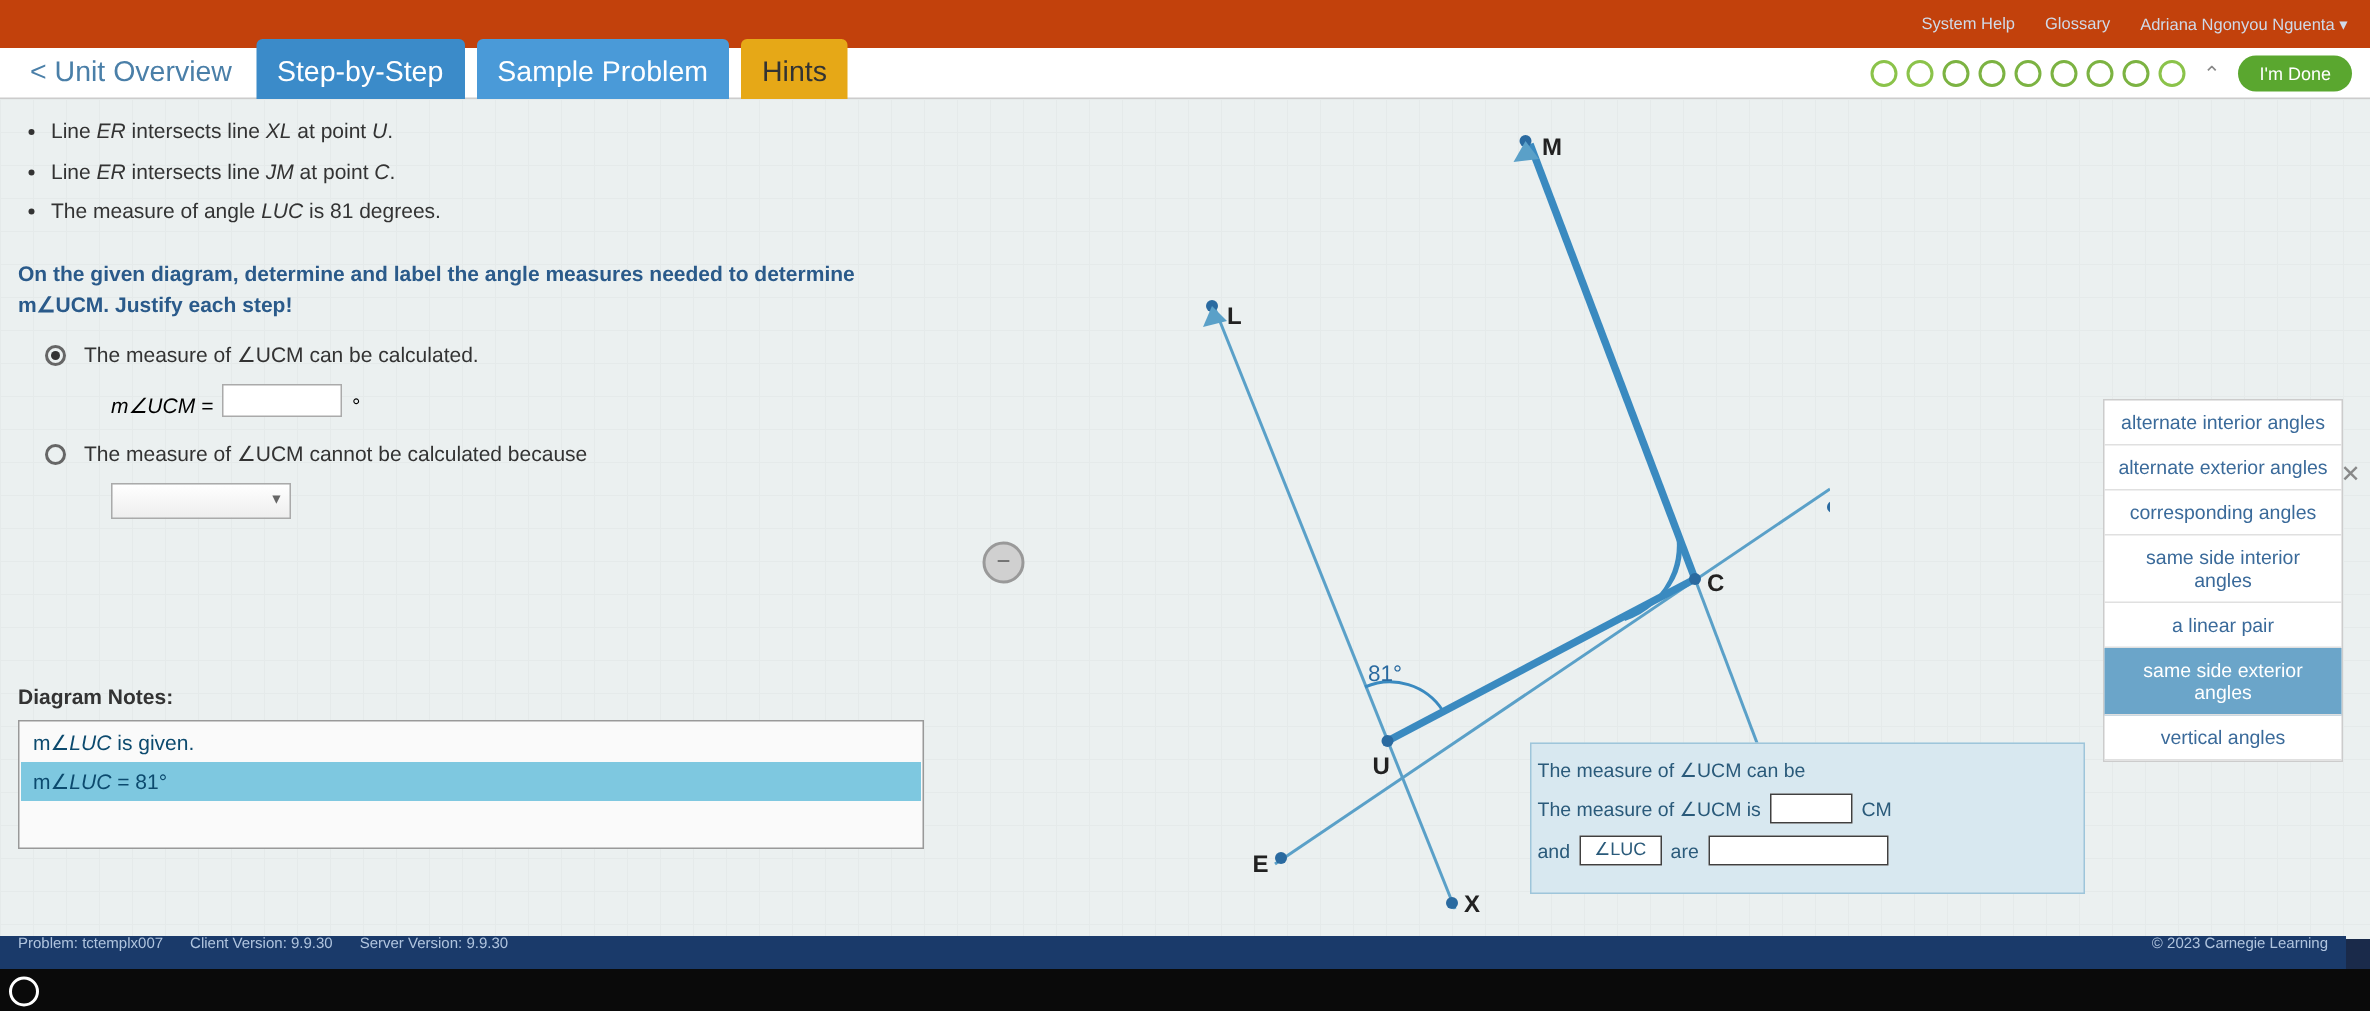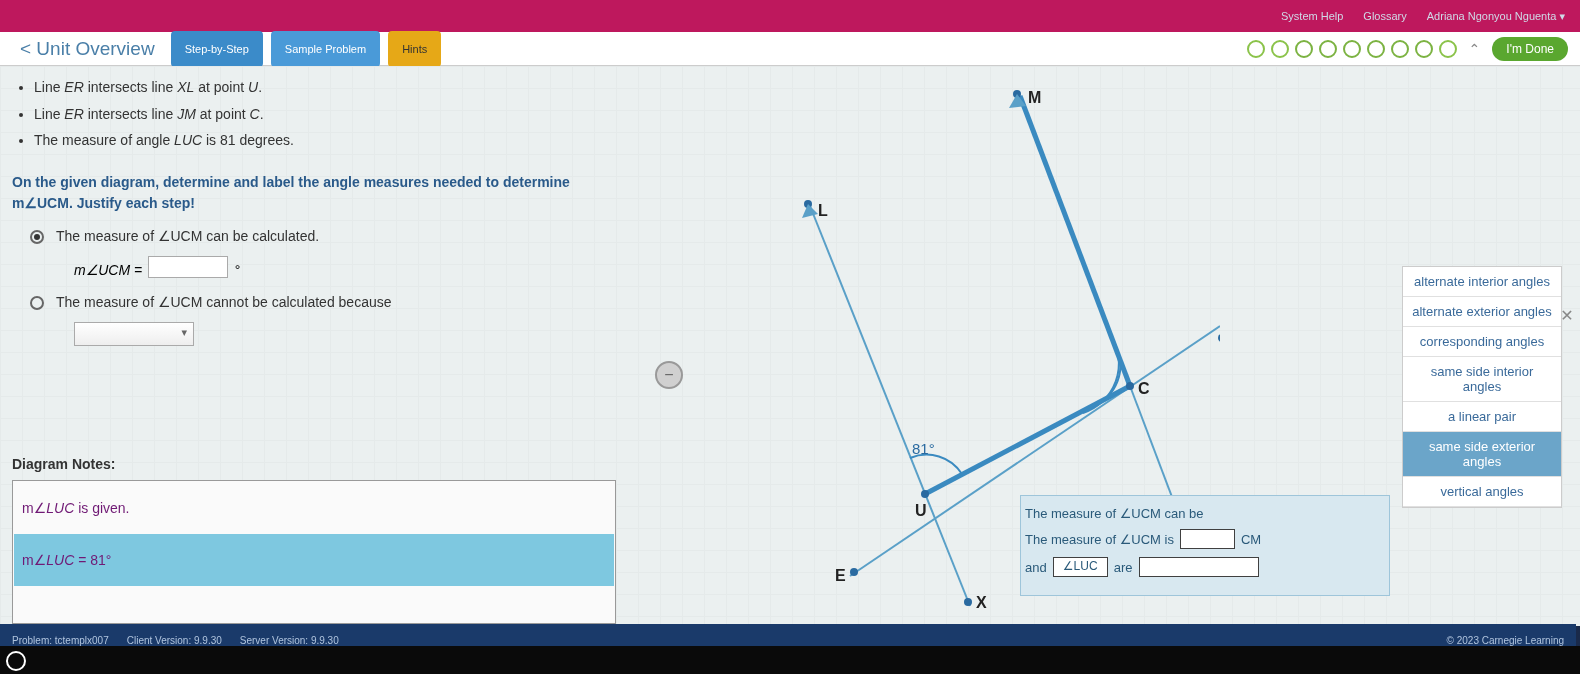--- a/index.html
+++ b/index.html
@@ -1,21 +1,21 @@
 <!DOCTYPE html>
 <html><head>
 <meta charset="utf-8">
 <style>
 *{margin:0;padding:0;box-sizing:border-box;font-family:Arial,Helvetica,sans-serif}
 body{width:1580px;height:674px;background:#1a2a4a;overflow:hidden;position:relative}
-.topbar{height:26px;background:#be185d;color:#b0c4de;font-size:11px;display:flex;justify-content:flex-end;align-items:center;padding:16px 15px;gap:20px}
+.topbar{height:26px;background:#c2410c;color:#b0c4de;font-size:11px;display:flex;justify-content:flex-end;align-items:center;padding:16px 15px;gap:20px}
 .topbar span{color:#d0dae8}
 .navrow{height:34px;background:#fff;display:flex;align-items:center;padding:0 12px;gap:8px;border-bottom:1px solid #ccc}
 .navlink{color:#4a7fa8;font-size:19px;text-decoration:none;padding:4px 8px}
-.tab{padding:12px 14px;border-radius:4px;font-size:11px;color:#fff;cursor:pointer}
+.tab{padding:12px 14px;border-radius:4px;font-size:19px;color:#fff;cursor:pointer}
 .tab.blue{background:#3b8bc9}
 .tab.blue2{background:#4a9ad8}
 .tab.yellow{background:#e6a817;color:#333}
 .progress{margin-left:auto;display:flex;align-items:center;gap:6px}
 .progress .circ{width:18px;height:18px;border-radius:50%;border:2px solid #8bc34a;background:#fff}
 .progress .circ.g{border-color:#7cb342}
 .progress .caret{color:#888;font-size:14px;margin:0 6px}
 .done-btn{background:#5aa72f;color:#fff;padding:5px 14px;border-radius:14px;font-size:12px;border:none;cursor:pointer}
 .content{position:relative;height:560px;background:#ebf0f0;background-image:linear-gradient(#e5eaea 1px,transparent 1px),linear-gradient(90deg,#e5eaea 1px,transparent 1px);background-size:22px 22px}
 .leftpane{position:absolute;left:12px;top:8px;width:620px}
@@ -27,33 +27,33 @@
 .opt{display:flex;align-items:flex-start;gap:12px;margin-bottom:12px;font-size:14px;color:#333}
 .radio{width:14px;height:14px;border-radius:50%;border:2px solid #666;margin-top:2px;flex-shrink:0;position:relative}
 .radio.sel::after{content:"";position:absolute;inset:2px;background:#333;border-radius:50%}
 .eqline{margin-left:44px;margin-top:6px;font-size:14px;font-style:italic;display:flex;align-items:flex-end;gap:6px}
 .inputbox{width:80px;height:22px;border:1px solid #aaa;background:#fff}
 .selectbox{width:120px;height:24px;border:1px solid #aaa;background:linear-gradient(#fff,#eee);margin-left:44px;margin-top:6px;position:relative}
 .selectbox::after{content:"▾";position:absolute;right:6px;top:3px;color:#666;font-size:11px}
 .dnotes{position:absolute;left:12px;top:390px;width:604px}
 .dnotes h4{font-size:14px;font-weight:bold;color:#333;margin-bottom:8px}
 .notebox{border:1px solid #999;background:#fafafa;padding:1px}
-.noterow{padding:18px 8px;font-size:14px;color:#701a75}
+.noterow{padding:5px 8px;font-size:14px;color:#0c4a6e}
 .noterow.hl{background:#7ec8e0}
 .diagram{position:absolute;left:640px;top:0;width:580px;height:560px}
 .diagram svg{width:100%;height:100%}
 .reason-panel{position:absolute;right:18px;top:200px;width:160px;background:#fff;border:1px solid #ccc;font-size:13px;color:#3a6a9a}
 .reason-panel .r{padding:7px 8px;border-bottom:1px solid #e0e0e0;text-align:center;cursor:pointer}
 .reason-panel .r.sel{background:#6ba5c9;color:#fff}
 .closex{position:absolute;right:2px;top:240px;width:22px;height:22px;color:#888;font-size:16px;text-align:center;cursor:pointer}
 .tooltip{position:absolute;right:190px;bottom:30px;width:370px;background:#d8e8f0;border:1px solid #9ec5da;padding:10px 4px;font-size:13px;color:#2a5a7a}
 .tooltip .line{margin-bottom:8px;display:flex;align-items:center;gap:6px;flex-wrap:wrap}
 .tooltip .fillbox{display:inline-block;min-width:55px;height:20px;background:#fff;border:1px solid #404040;padding:1px 6px;font-size:12px;text-align:center}
 .minihandle{position:absolute;left:655px;top:295px;width:28px;height:28px;border-radius:50%;background:#d0d0d0;border:2px solid #999;display:flex;align-items:center;justify-content:center;color:#666;font-size:16px;cursor:move}
-.footer{position:absolute;bottom:28px;left:0;right:4px;height:22px;background:#1a3a6a;color:#b0c4de;font-size:10px;display:flex;align-items:flex-end;padding:0 12px;gap:18px}
+.footer{position:absolute;bottom:28px;left:0;right:16px;height:22px;background:#1a3a6a;color:#b0c4de;font-size:10px;display:flex;align-items:flex-start;padding:0 12px;gap:18px}
 .footer .right{margin-left:auto}
 .taskbar{position:absolute;bottom:0;left:0;right:0;height:28px;background:#0a0a0a}
 .taskbar .cortana{position:absolute;left:6px;bottom:3px;width:20px;height:20px;border:2px solid #fff;border-radius:50%}
 .anglesym::before{content:"∠"}
 </style>
 </head>
 <body>
 
 <div class="topbar">
   <span>System Help</span>

